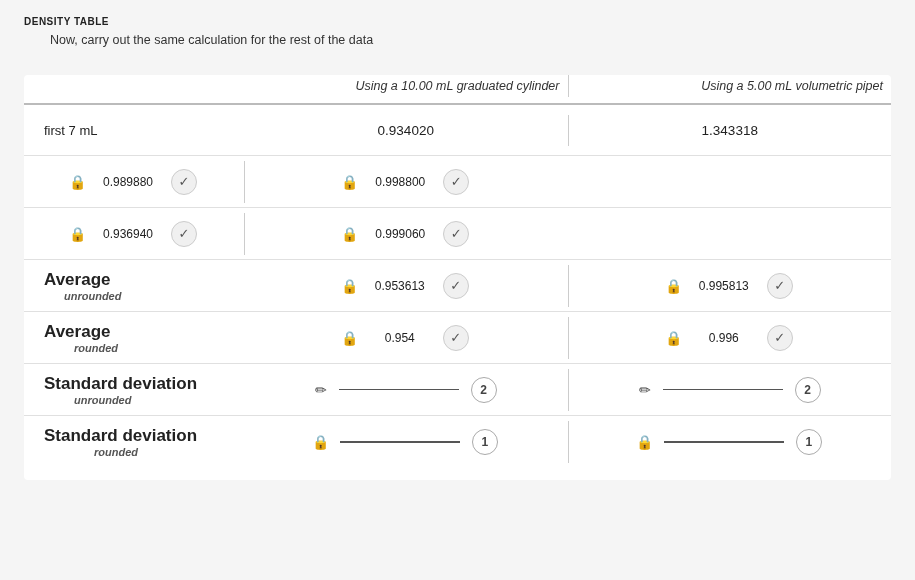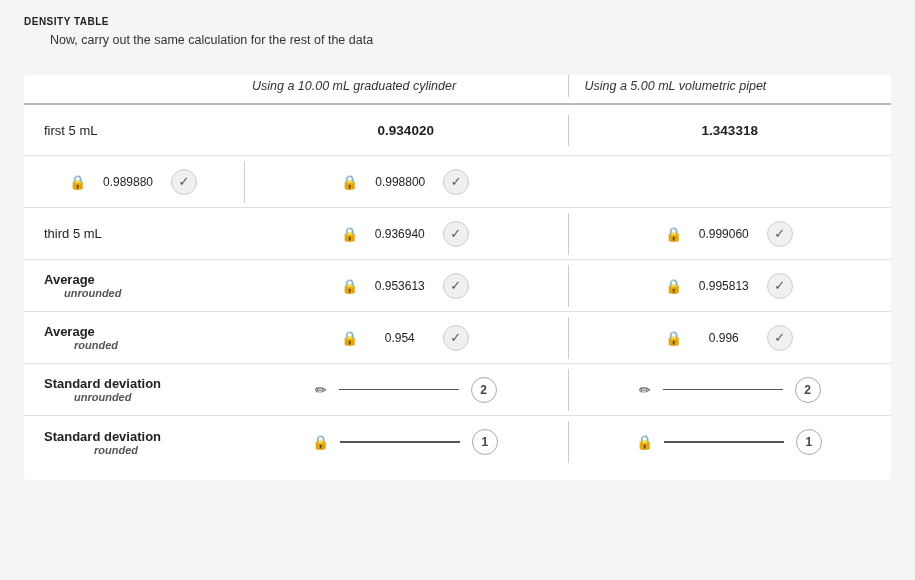--- a/index.html
+++ b/index.html
@@ -39,21 +39,21 @@
     }
     .col-headers {
       display: grid;
       grid-template-columns: 220px 1fr 1fr;
       border-bottom: 1.5px solid #bbb;
       padding-bottom: 6px;
       margin-bottom: 0;
     }
     .col-header-empty {}
     .col-header {
-      text-align: left;
+      text-align: right;
       font-style: italic;
       font-size: 12.5px;
       color: #333;
       padding: 4px 8px;
     }
     .col-header.right-col {
       border-left: 1.5px solid #ccc;
       padding-left: 16px;
     }
     .table-row {
@@ -145,50 +145,49 @@
       margin: 0 4px;
     }
     .pencil-icon {
       color: #444;
       font-size: 14px;
     }
     .first-row-cell {
       display: flex;
       justify-content: center;
       padding: 8px 12px;
-      font-weight: bold;
     }
     .first-row-cell .cell-value {
       font-size: 13.5px;
     }
     .top-border {
       border-top: 1.5px solid #bbb;
     }
     .section-label {
       font-weight: bold;
-      font-size: 13px;
+      font-size: 17px;
       color: #222;
     }
   </style>
 </head>
 <body>
 
 <div class="page-title">DENSITY TABLE</div>
 <div class="subtitle">Now, carry out the same calculation for the rest of the data</div>
 
 <div class="table-container">
 
   <div class="col-headers">
     <div class="col-header-empty"></div>
     <div class="col-header">Using a 10.00 mL graduated cylinder</div>
     <div class="col-header right-col">Using a 5.00 mL volumetric pipet</div>
   </div>
 
   <div class="table-row top-border">
-    <div class="row-label">first 5 mL</div>
+    <div class="row-label">first 7 mL</div>
     <div class="cell first-row-cell">
       <span class="cell-value">0.934020</span>
     </div>
     <div class="cell first-row-cell right-col">
       <span class="cell-value">1.343318</span>
     </div>
   </div>
 
   <div class="table-row">
     <div class="cell">
@@ -197,21 +196,20 @@
       <button class="check-btn checked">✓</button>
     </div>
     <div class="cell right-col">
       <span class="lock-icon">🔒</span>
       <span class="cell-value">0.998800</span>
       <button class="check-btn checked">✓</button>
     </div>
   </div>
 
   <div class="table-row">
-    <div class="row-label">third 5 mL</div>
     <div class="cell">
       <span class="lock-icon">🔒</span>
       <span class="cell-value">0.936940</span>
       <button class="check-btn checked">✓</button>
     </div>
     <div class="cell right-col">
       <span class="lock-icon">🔒</span>
       <span class="cell-value">0.999060</span>
       <button class="check-btn checked">✓</button>
     </div>

